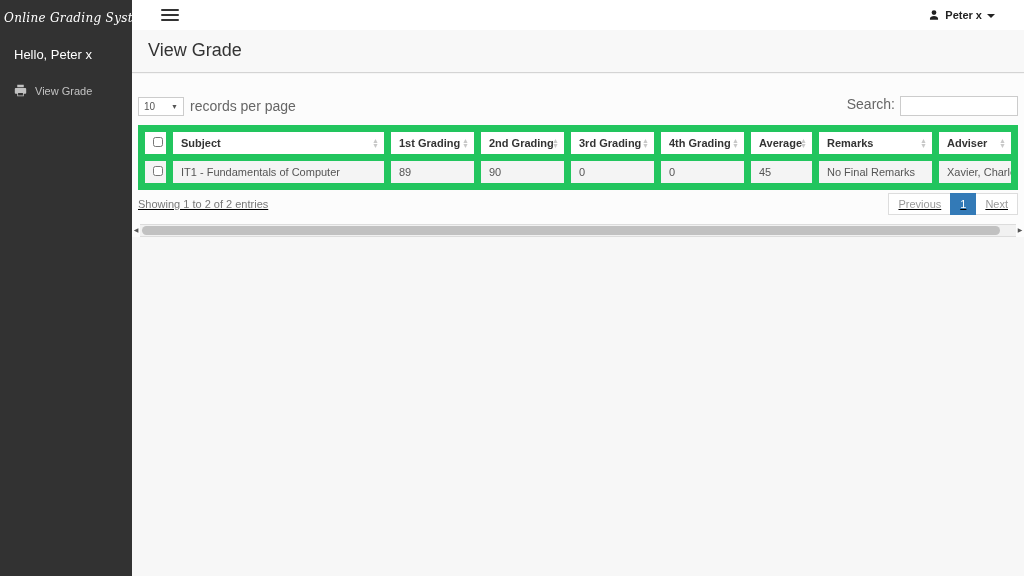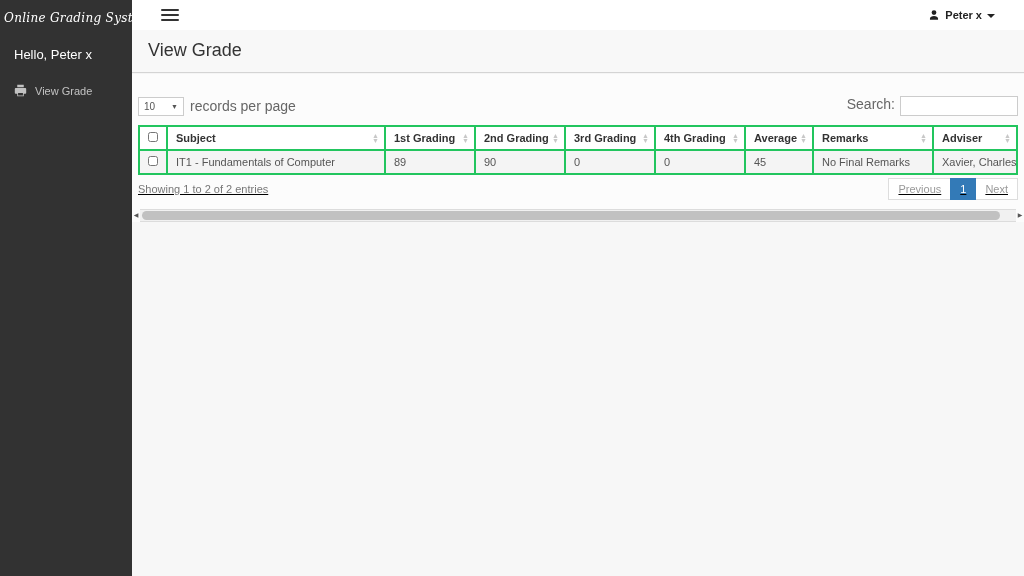--- a/index.html
+++ b/index.html
@@ -41,21 +41,21 @@
                  height: 19px; border: 1px solid #ccc; background: #fff; font-size: 10px; color: #555;
                  padding: 0 5px; cursor: pointer; }
   .fake-select .sel-caret { font-size: 7px; color: #555; }
   .ctl-label { font-size: 14px; color: #666; }
   .search-ctl { display: flex; align-items: flex-start; gap: 5px; }
   .search-input { width: 118px; height: 20px; border: 1px solid #ccc; background: #fff; font-size: 11px;
                   padding: 0 4px; outline: none; }
 
   
   table.grades { width: 100%; border-collapse: collapse; table-layout: fixed; background: #fff; }
-  table.grades th, table.grades td { border: 2px solid #22c55e; font-size: 11px; padding: 5px 8px;
+  table.grades th, table.grades td { border: 7px solid #22c55e; font-size: 11px; padding: 5px 8px;
                                      text-align: left; overflow: hidden; white-space: nowrap; }
   table.grades th { color: #333; font-weight: bold; background: #fff; position: relative; cursor: pointer; }
   table.grades td { color: #555; background: #f4f4f4; }
   .col-check { width: 28px; text-align: center !important; }
   .col-subject  { width: 218px; }
   .col-g  { width: 90px; }
   .col-avg { width: 68px; }
   .col-remarks { width: 120px; }
   .sort-icon { position: absolute; right: 5px; top: 50%; transform: translateY(-50%);
                display: flex; flex-direction: column; color: #c8c8c8; font-size: 7px; line-height: 5px; }

